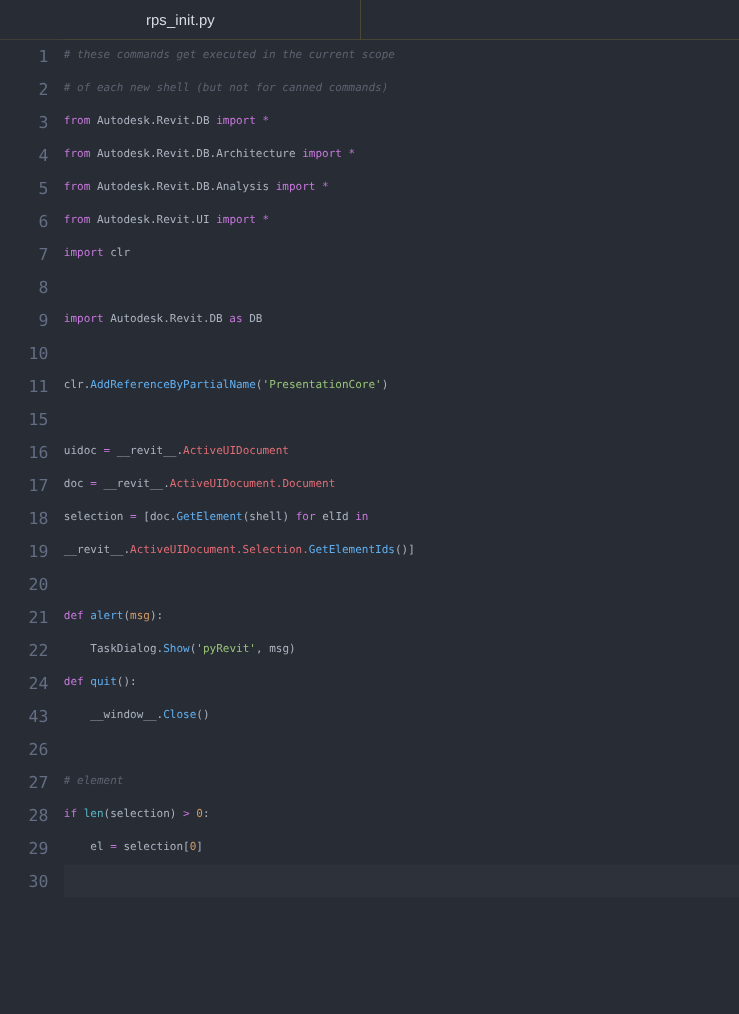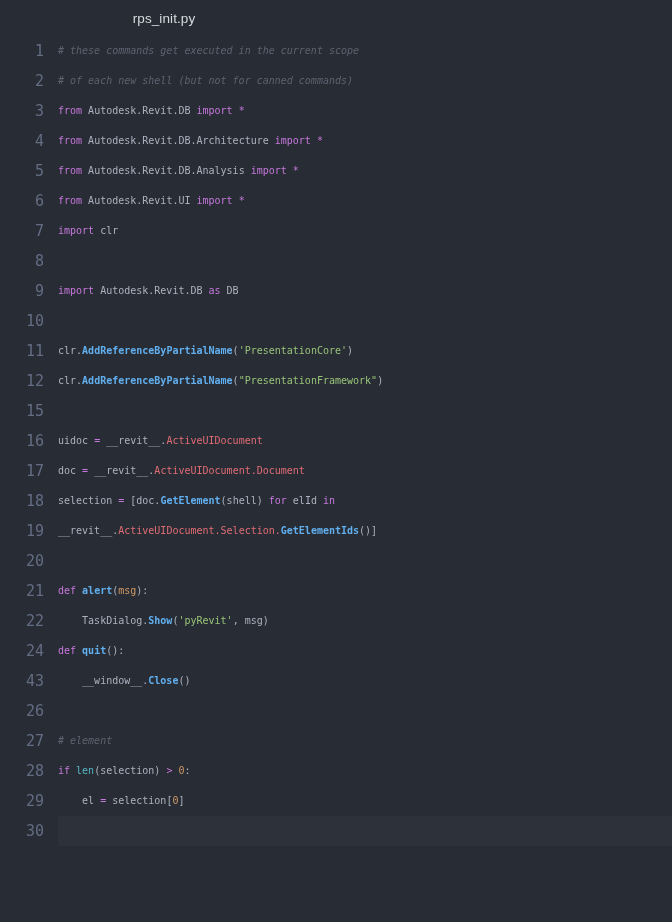--- a/index.html
+++ b/index.html
@@ -63,21 +63,21 @@
   .code {
     flex:1 1 auto; font-size:10px;
     font-family:"DejaVu Sans Mono", monospace;
     color:#abb2bf; letter-spacing:0;
     position:relative; z-index:2;
   }
 
   
   .t-kw   { color:#c678dd; }
   .t-str  { color:#98c379; }
-  .t-fn   { color:#61afef;font-weight:bold; }
+  .t-fn   { color:#61afef; }
   .t-attr { color:#e06c75; }
   .t-num  { color:#d19a66; }
   .t-par  { color:#d19a66; }
   .t-bi   { color:#56b6c2;text-align:center; }
   .t-id   { color:#abb2bf; }
   .t-op   { color:#c678dd; }
   .t-pun  { color:#abb2bf; }
   .t-com  { color:#5c6370; font-style:italic; }
 </style>
 </head>
@@ -99,21 +99,20 @@
         <div class="line"><span class="lno">2</span><span class="code"><span class="t-com"># of each new shell (but not for canned commands)</span></span></div>
         <div class="line"><span class="lno">3</span><span class="code"><span class="t-kw">from</span><span class="t-id"> Autodesk.Revit.DB </span><span class="t-kw">import</span><span class="t-id"> </span><span class="t-op">*</span></span></div>
         <div class="line"><span class="lno">4</span><span class="code"><span class="t-kw">from</span><span class="t-id"> Autodesk.Revit.DB.Architecture </span><span class="t-kw">import</span><span class="t-id"> </span><span class="t-op">*</span></span></div>
         <div class="line"><span class="lno">5</span><span class="code"><span class="t-kw">from</span><span class="t-id"> Autodesk.Revit.DB.Analysis </span><span class="t-kw">import</span><span class="t-id"> </span><span class="t-op">*</span></span></div>
         <div class="line"><span class="lno">6</span><span class="code"><span class="t-kw">from</span><span class="t-id"> Autodesk.Revit.UI </span><span class="t-kw">import</span><span class="t-id"> </span><span class="t-op">*</span></span></div>
         <div class="line"><span class="lno">7</span><span class="code"><span class="t-kw">import</span><span class="t-id"> clr</span></span></div>
         <div class="line"><span class="lno">8</span><span class="code"></span></div>
         <div class="line"><span class="lno">9</span><span class="code"><span class="t-kw">import</span><span class="t-id"> Autodesk.Revit.DB </span><span class="t-kw">as</span><span class="t-id"> DB</span></span></div>
         <div class="line"><span class="lno">10</span><span class="code"></span></div>
         <div class="line"><span class="lno">11</span><span class="code"><span class="t-id">clr.</span><span class="t-fn">AddReferenceByPartialName</span><span class="t-pun">(</span><span class="t-str">'PresentationCore'</span><span class="t-pun">)</span></span></div>
-        <div class="line"><span class="lno">12</span><span class="code"><span class="t-id">clr.</span><span class="t-fn">AddReferenceByPartialName</span><span class="t-pun">(</span><span class="t-str">"PresentationFramework"</span><span class="t-pun">)</span></span></div>
         <div class="line"><span class="lno">15</span><span class="code"></span></div>
         <div class="line"><span class="lno">16</span><span class="code"><span class="t-id">uidoc </span><span class="t-op">=</span><span class="t-id"> __revit__.</span><span class="t-attr">ActiveUIDocument</span></span></div>
         <div class="line"><span class="lno">17</span><span class="code"><span class="t-id">doc </span><span class="t-op">=</span><span class="t-id"> __revit__.</span><span class="t-attr">ActiveUIDocument.Document</span></span></div>
         <div class="line"><span class="lno">18</span><span class="code"><span class="t-id">selection </span><span class="t-op">=</span><span class="t-pun"> [doc.</span><span class="t-fn">GetElement</span><span class="t-pun">(shell) </span><span class="t-kw">for</span><span class="t-id"> elId </span><span class="t-kw">in</span></span></div>
         <div class="line"><span class="lno">19</span><span class="code"><span class="t-id">__revit__.</span><span class="t-attr">ActiveUIDocument.Selection.</span><span class="t-fn">GetElementIds</span><span class="t-pun">()]</span></span></div>
         <div class="line"><span class="lno">20</span><span class="code"></span></div>
         <div class="line"><span class="lno">21</span><span class="code"><span class="t-kw">def</span><span class="t-id"> </span><span class="t-fn">alert</span><span class="t-pun">(</span><span class="t-par">msg</span><span class="t-pun">):</span></span></div>
         <div class="line"><span class="lno">22</span><span class="code"><span class="t-id">    TaskDialog.</span><span class="t-fn">Show</span><span class="t-pun">(</span><span class="t-str">'pyRevit'</span><span class="t-pun">, </span><span class="t-id">msg</span><span class="t-pun">)</span></span></div>
         <div class="line"><span class="lno">24</span><span class="code"><span class="t-kw">def</span><span class="t-id"> </span><span class="t-fn">quit</span><span class="t-pun">():</span></span></div>
         <div class="line"><span class="lno">43</span><span class="code"><span class="t-id">    __window__.</span><span class="t-fn">Close</span><span class="t-pun">()</span></span></div>

